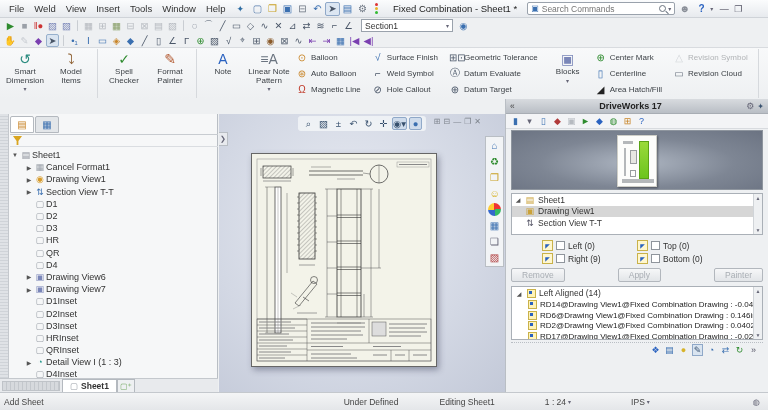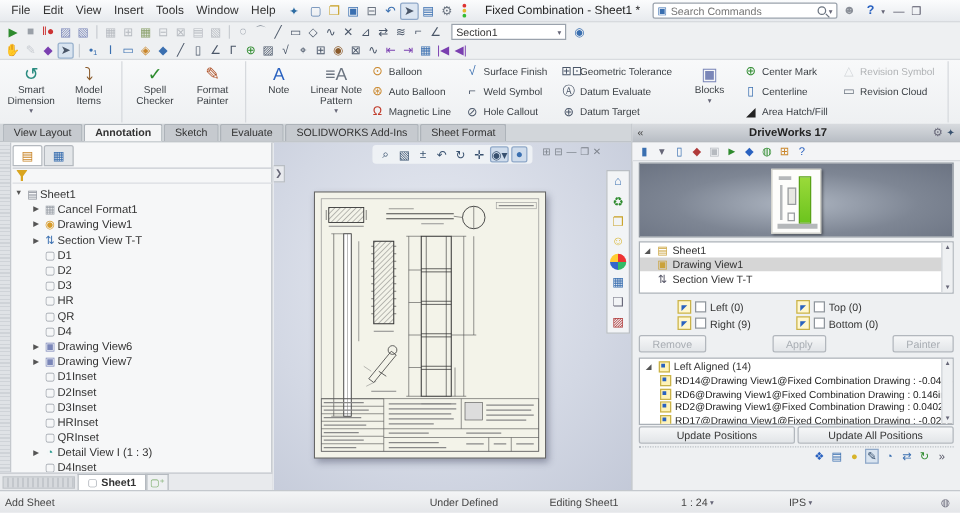--- a/index.html
+++ b/index.html
@@ -126,21 +126,21 @@
 </style>
 </head>
 <body>
 
 <div id="app">
 
   <div id="titlebar">
     <div style="display:flex">
 
     <span class="menu-item">File</span>
-        <span class="menu-item">Edit</span>
+        <span class="menu-item">Weld</span>
         <span class="menu-item">View</span>
         <span class="menu-item">Insert</span>
         <span class="menu-item">Tools</span>
         <span class="menu-item">Window</span>
         <span class="menu-item">Help</span>
       </div>
     <span class="pin">✦</span>
     <div style="display:flex;align-items:center">
 
     <span class="qicon" style="color: rgb(90, 127, 174);">▢</span>
@@ -396,29 +396,20 @@
       </div>
 
       <div class="ritem lg">
         
         
         
       </div>
 
     </div>
 
-  <div id="tabrow">
-
-  <span class="tab">View Layout</span>
-      <span class="tab active">Annotation</span>
-      <span class="tab">Sketch</span>
-      <span class="tab">Evaluate</span>
-      <span class="tab">SOLIDWORKS Add-Ins</span>
-      <span class="tab">Sheet Format</span>
-    </div>
 
   <div id="leftpanel">
     <div id="lp-scroll"></div>
     <div id="lp-tabs">
       <span class="lp-tab" style="color:#c9862a">▤</span>
       <span class="lp-tab inactive" style="color:#3a6fb0">▦</span>
     </div>
     <div id="lp-filter">
       <span class="funnel"></span>
     </div>
@@ -843,24 +834,20 @@
             <div class="dwlrow">
               <span class="li-ic"></span>
               <span>RD17@Drawing View1@Fixed Combination Drawing : -0.0252in</span>
             </div>
           </div>
         <div class="sb">
             <span>▲</span>
             <span>▼</span>
           </div>
       </div>
-      <div id="dw-updates">
-        <span class="btn">Update Positions</span>
-        <span class="btn">Update All Positions</span>
-      </div>
       <div id="dw-cmdbar">
 
       <span class="cmdic" style="color: rgb(42, 98, 192);">❖</span>
           <span class="cmdic" style="color: rgb(58, 111, 176);">▤</span>
           <span class="cmdic" style="color: rgb(215, 179, 42);">●</span>
           <span class="cmdic sel" style="color: rgb(55, 80, 110);">✎</span>
           <span class="cmdic" style="color: rgb(58, 111, 176);">◔</span>
           <span class="cmdic" style="color: rgb(58, 111, 176);">⇄</span>
           <span class="cmdic" style="color: rgb(46, 139, 46);">↻</span>
           <span class="cmdic" style="color: rgb(85, 85, 102);">»</span>

